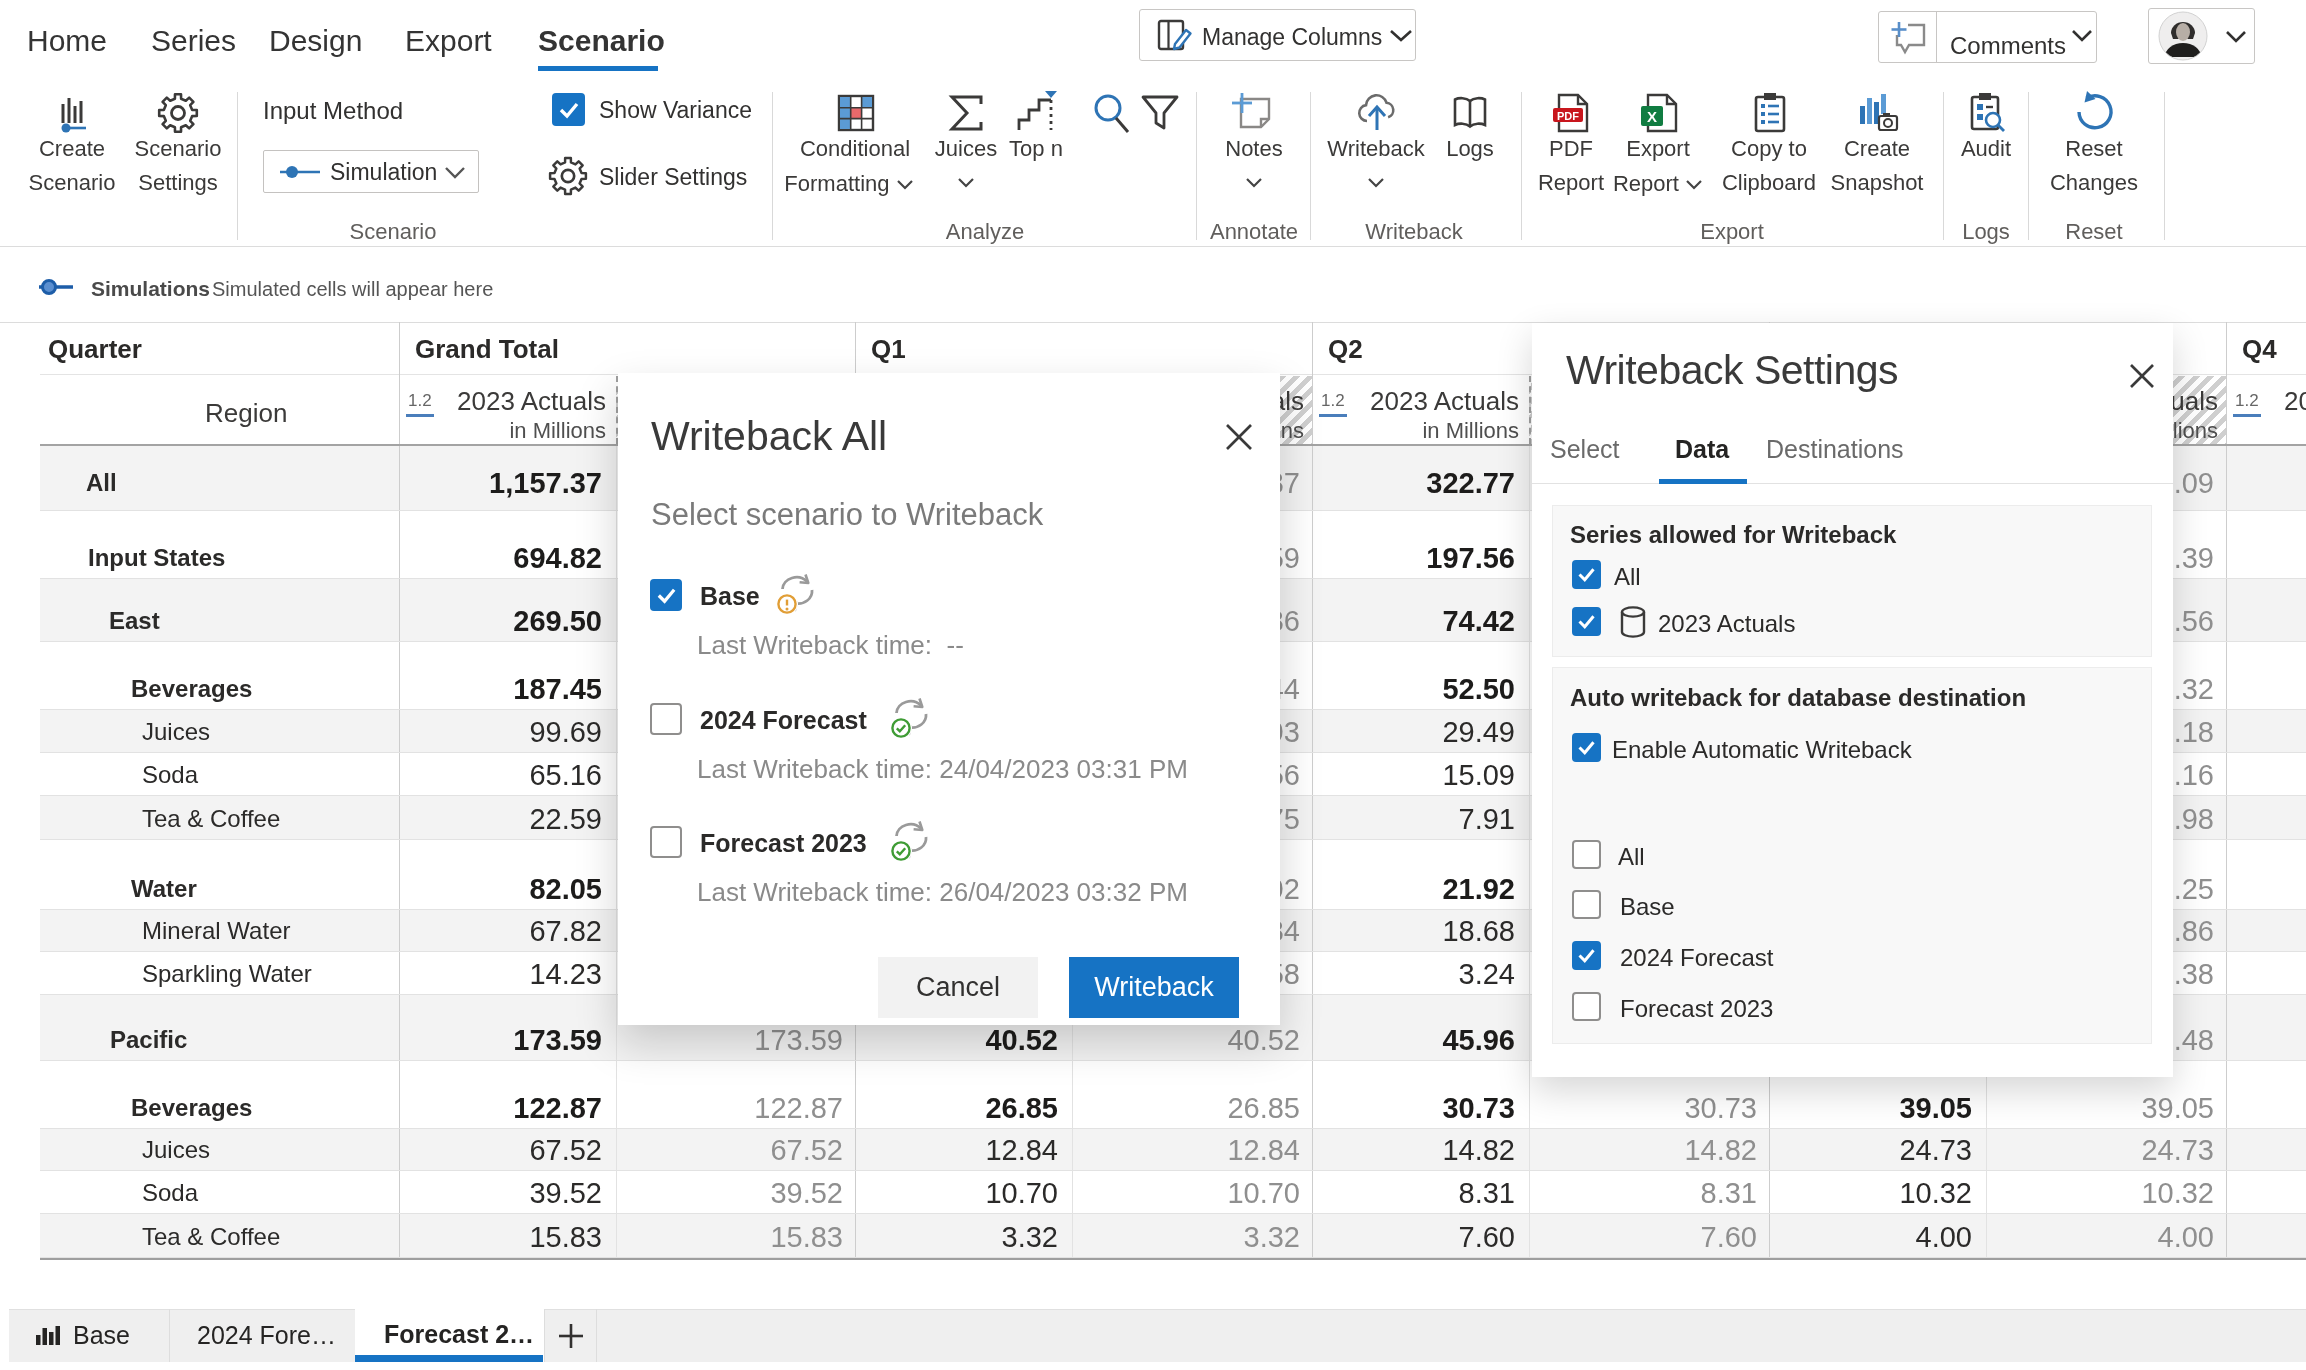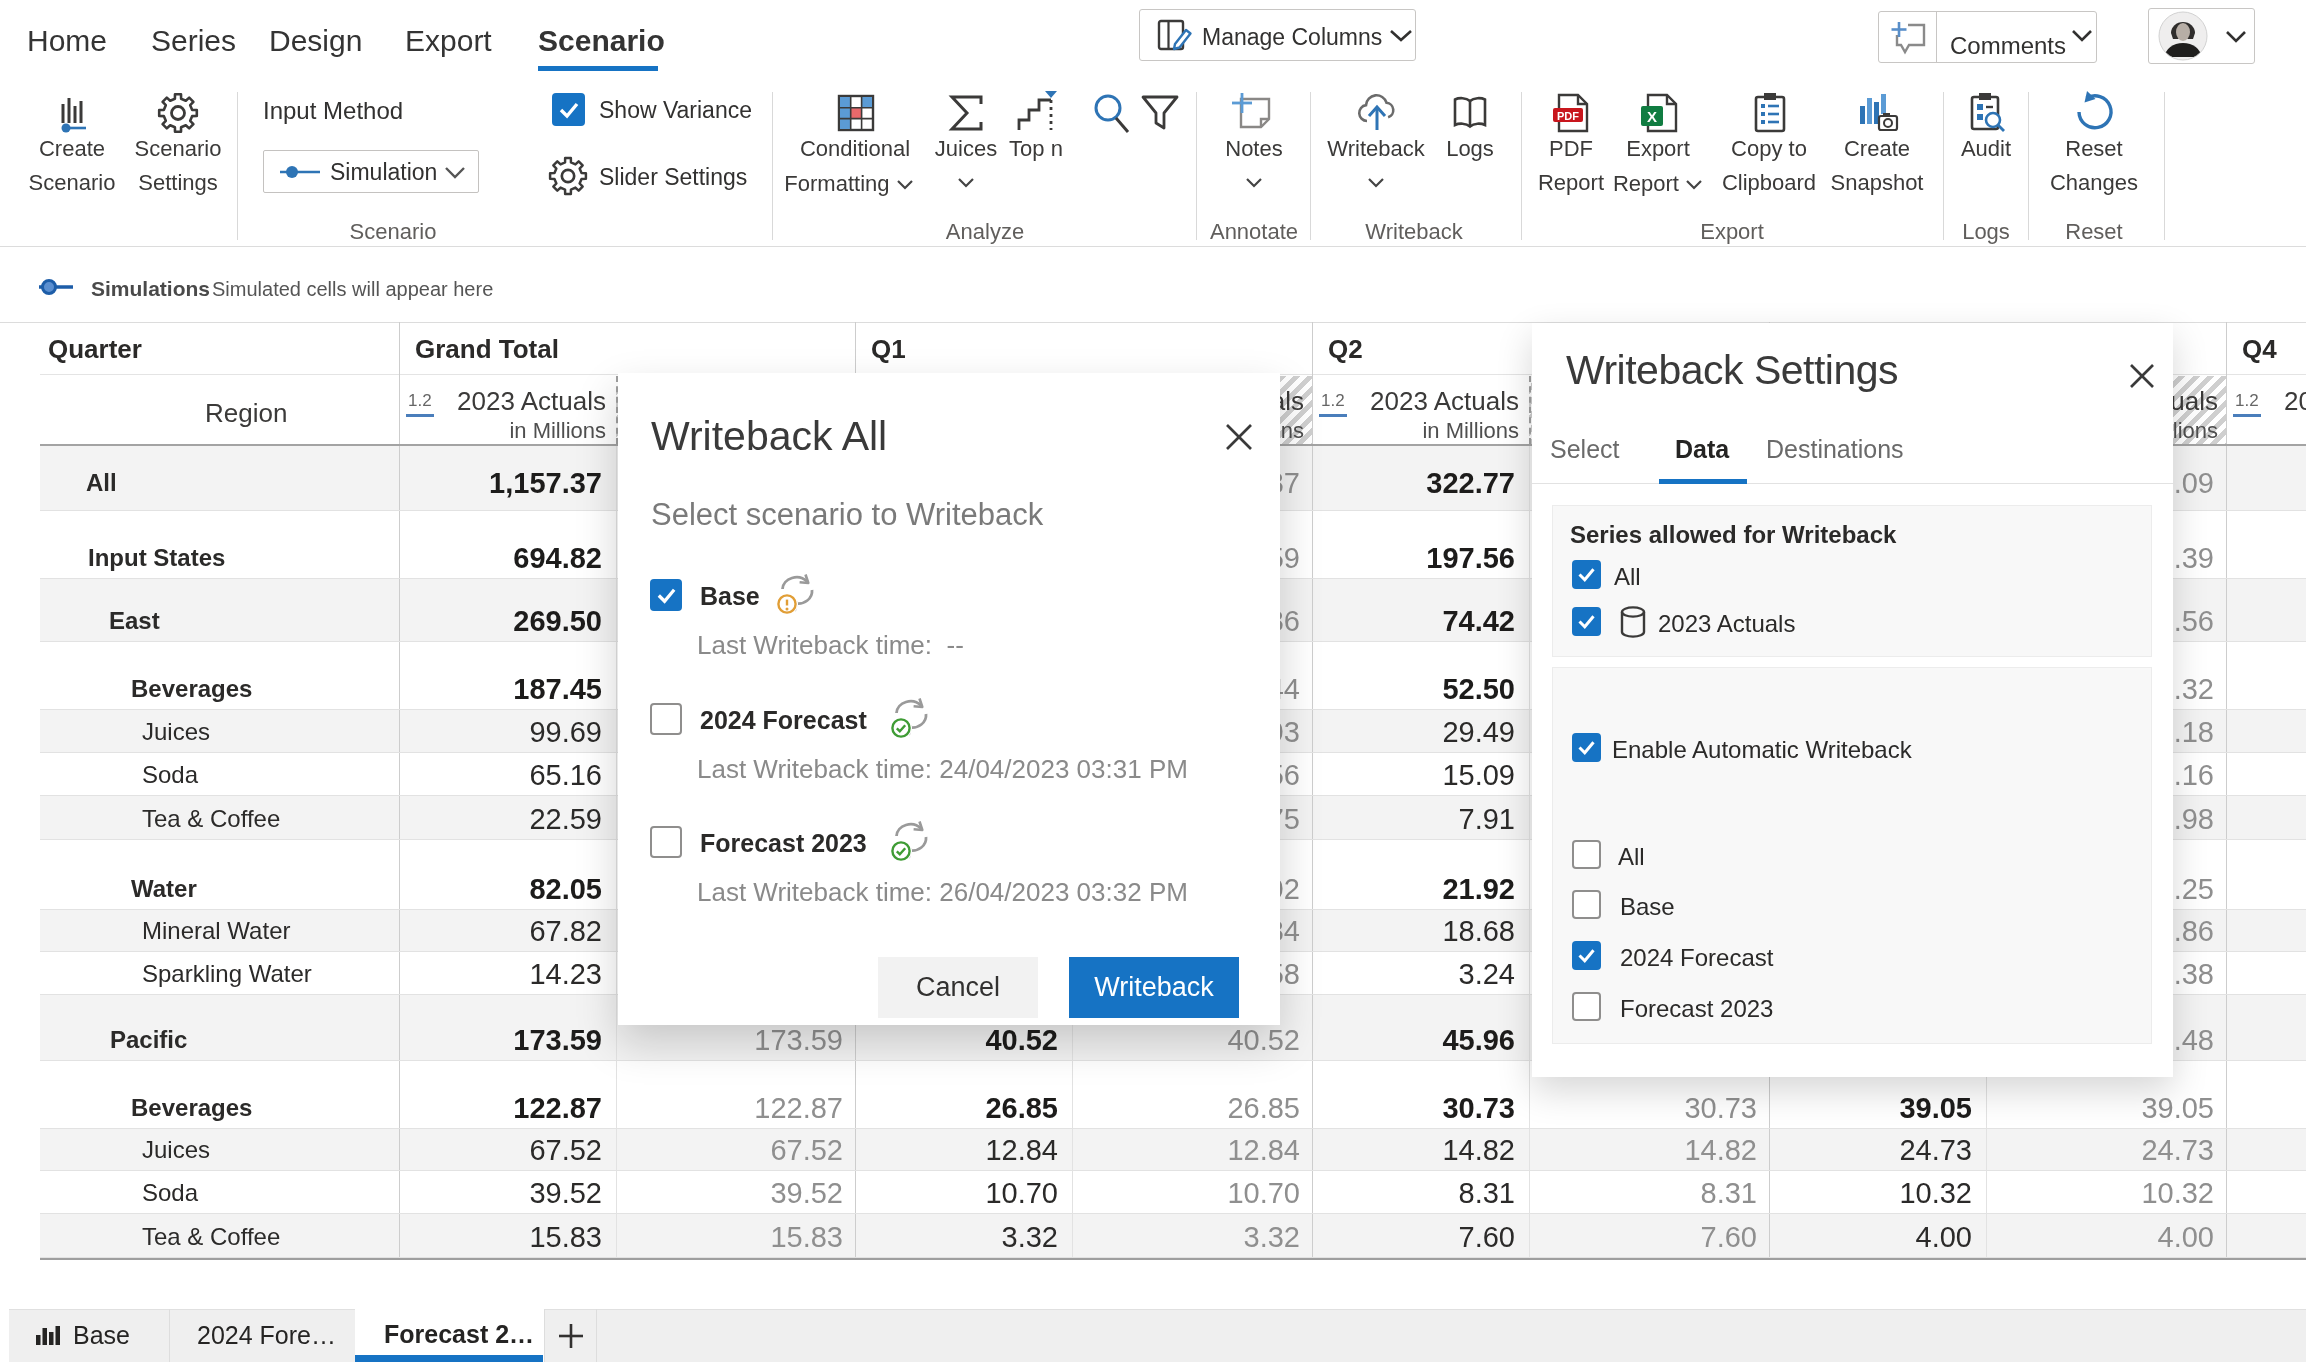--- a/index.html
+++ b/index.html
@@ -832,20 +832,21 @@
 <svg width="21" height="21" viewBox="0 0 24 24">
         <path d="M4 12 L10 18 L20 6" fill="none" stroke="#fff" stroke-width="3.4"></path>
       </svg>
     </div>
 <svg class="abs" style="left:1617px;top:604px" width="32" height="36" viewBox="0 0 32 36">
 <ellipse cx="16" cy="8" rx="11" ry="4.6" fill="none" stroke="#3b3a39" stroke-width="2.4"></ellipse>
 <path d="M5 8 L5 28 A11 4.6 0 0 0 27 28 L27 8" fill="none" stroke="#3b3a39" stroke-width="2.4"></path>
 </svg>
 <div class="abs" style="left:1658px;top:610px;font-size:24px;color:#2b2a29">2023 Actuals</div>
 <div class="abs" style="left:1552px;top:667px;width:600px;height:377px;background:#f8f8f8;border:1px solid #ececec;box-sizing:border-box"></div>
+<div class="abs" style="left:1570px;top:684px;font-size:24px;font-weight:bold;color:#2b2a29">Auto writeback for database destination</div>
 <div class="cbx" style="left:1572px;top:733px;width:29px;height:29px">
 <svg width="21" height="21" viewBox="0 0 24 24">
         <path d="M4 12 L10 18 L20 6" fill="none" stroke="#fff" stroke-width="3.4"></path>
       </svg>
     </div>
 <div class="abs" style="left:1612px;top:736px;font-size:24px;color:#2b2a29">Enable Automatic Writeback</div>
 <div class="cbe" style="left:1572px;top:840px;width:29px;height:29px"></div>
 <div class="abs" style="left:1618px;top:843px;font-size:24px;color:#2b2a29">All</div>
 <div class="cbe" style="left:1572px;top:890px;width:29px;height:29px"></div>
 <div class="abs" style="left:1620px;top:893px;font-size:24px;color:#2b2a29">Base</div>

